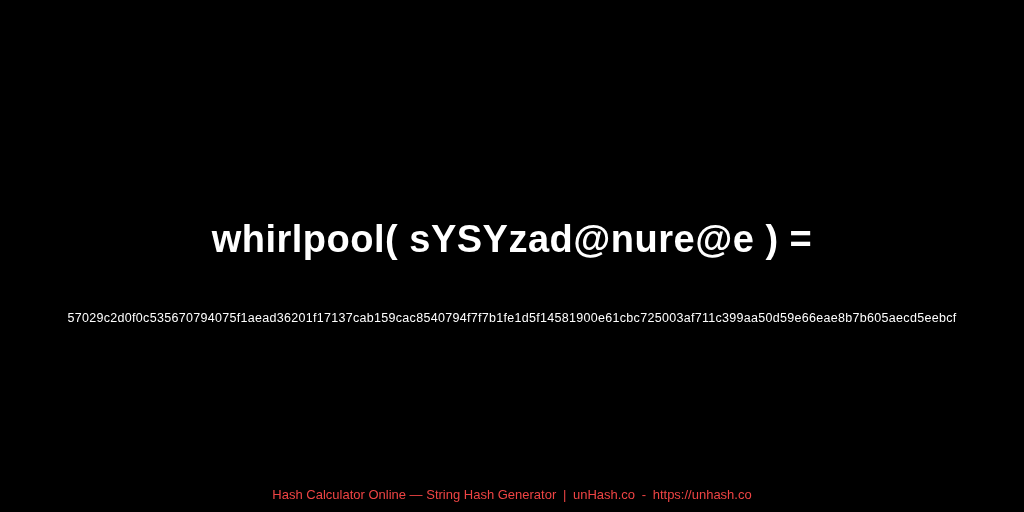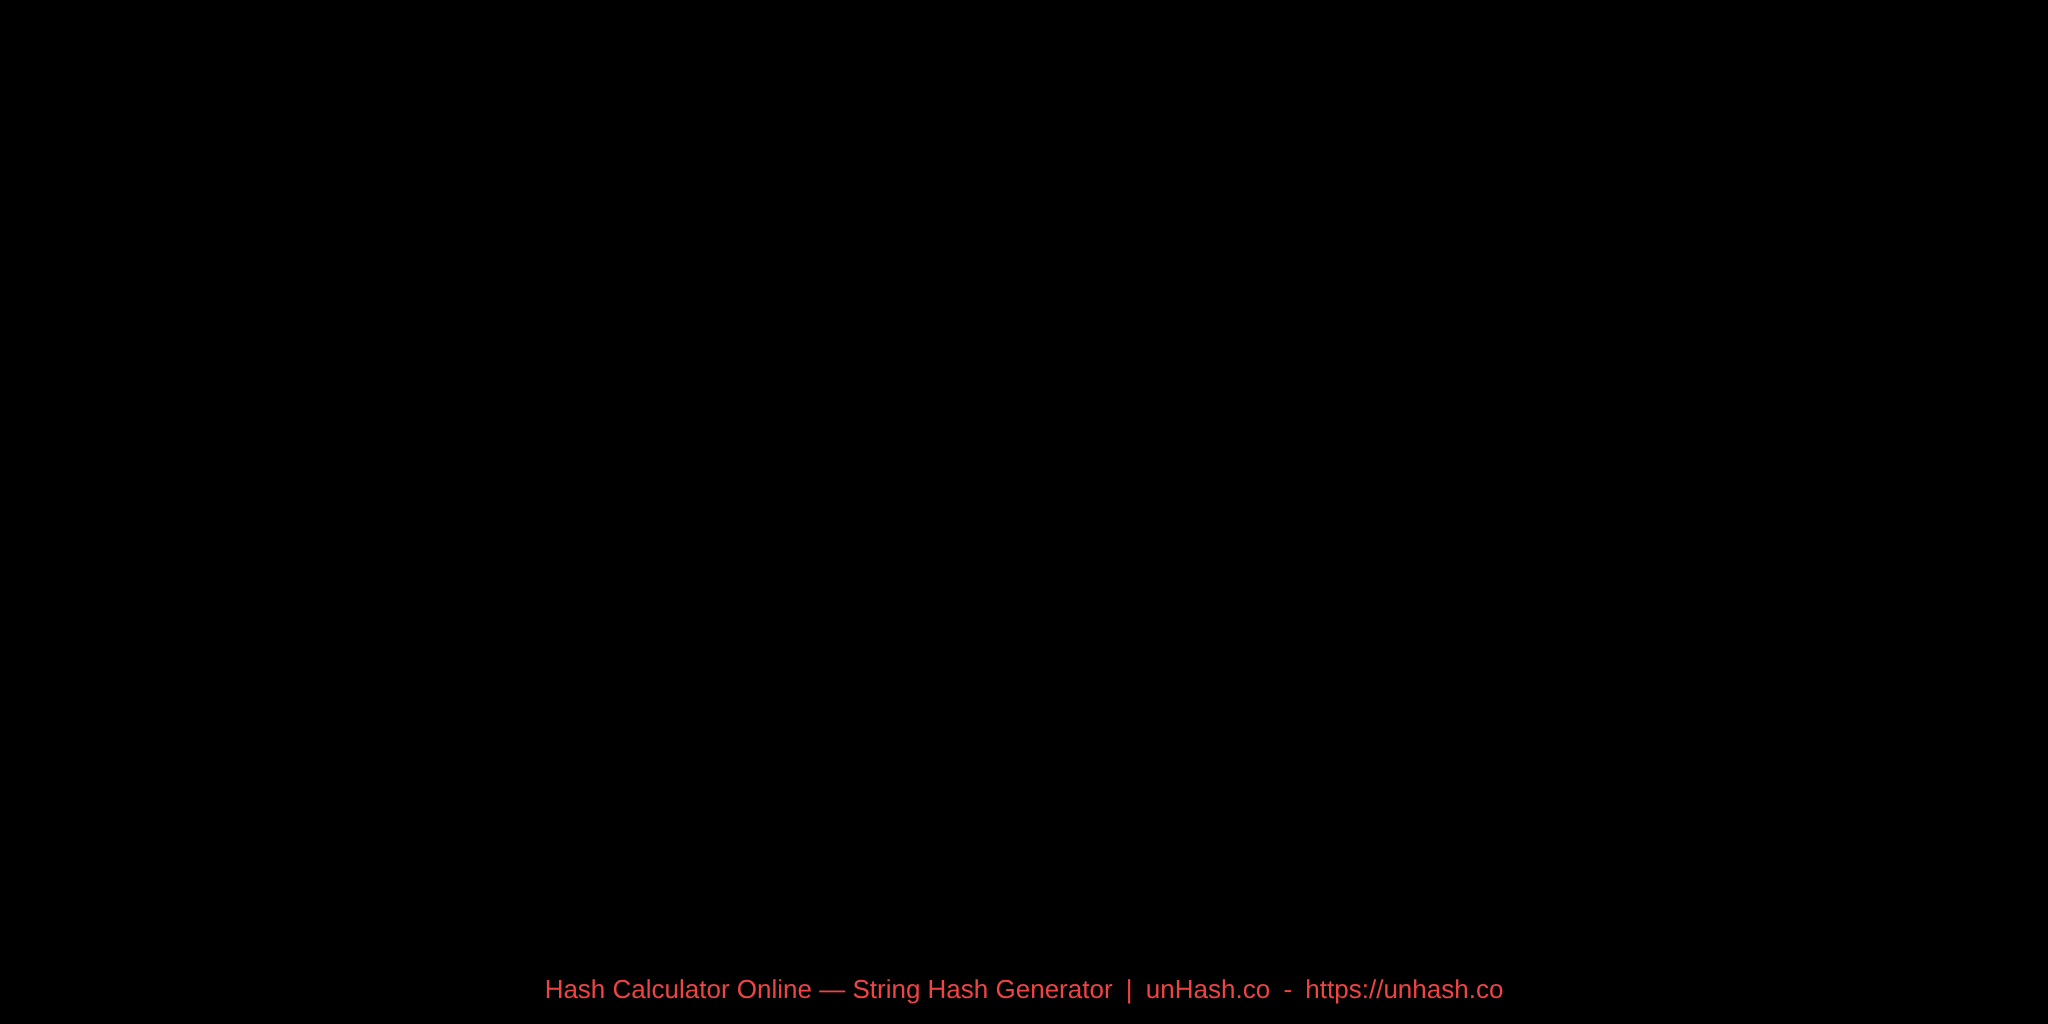--- a/index.html
+++ b/index.html
@@ -53,20 +53,22 @@
       color: #ef4444;
     }
     .footer .sep {
       margin: 0 3px;
     }
   </style>
 </head>
 <body>
 
 <div class="main-content">
+  <div class="hash-expression">whirlpool( sYSYzad@nure@e ) =</div>
+  <div class="hash-output">57029c2d0f0c535670794075f1aead36201f17137cab159cac8540794f7f7b1fe1d5f14581900e61cbc725003af711c399aa50d59e66eae8b7b605aecd5eebcf</div>
 </div>
 
 <div class="footer">
   <span>Hash Calculator Online — String Hash Generator</span>
   <span class="sep">|</span>
   <span>unHash.co</span>
   <span class="sep">-</span>
   <span>https://unhash.co</span>
 </div>
 

